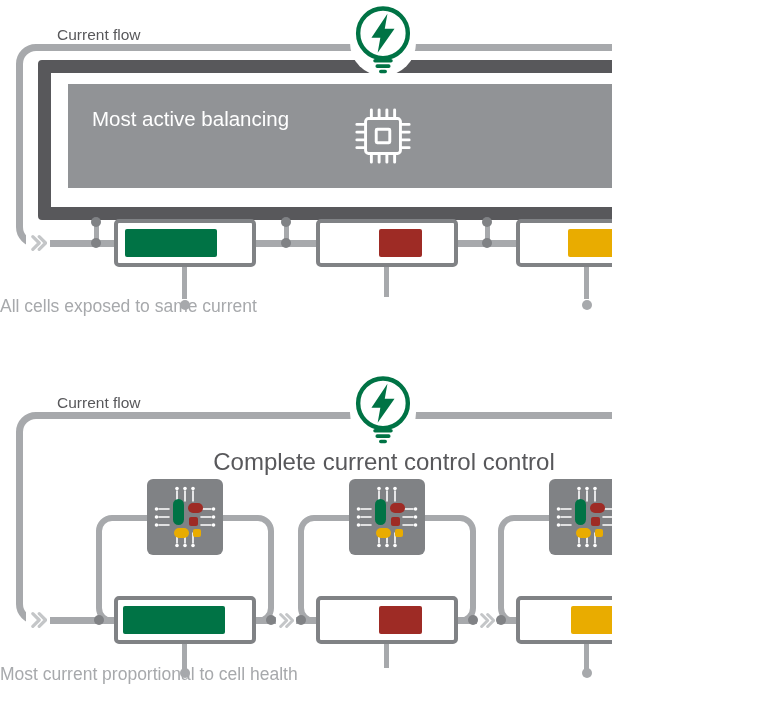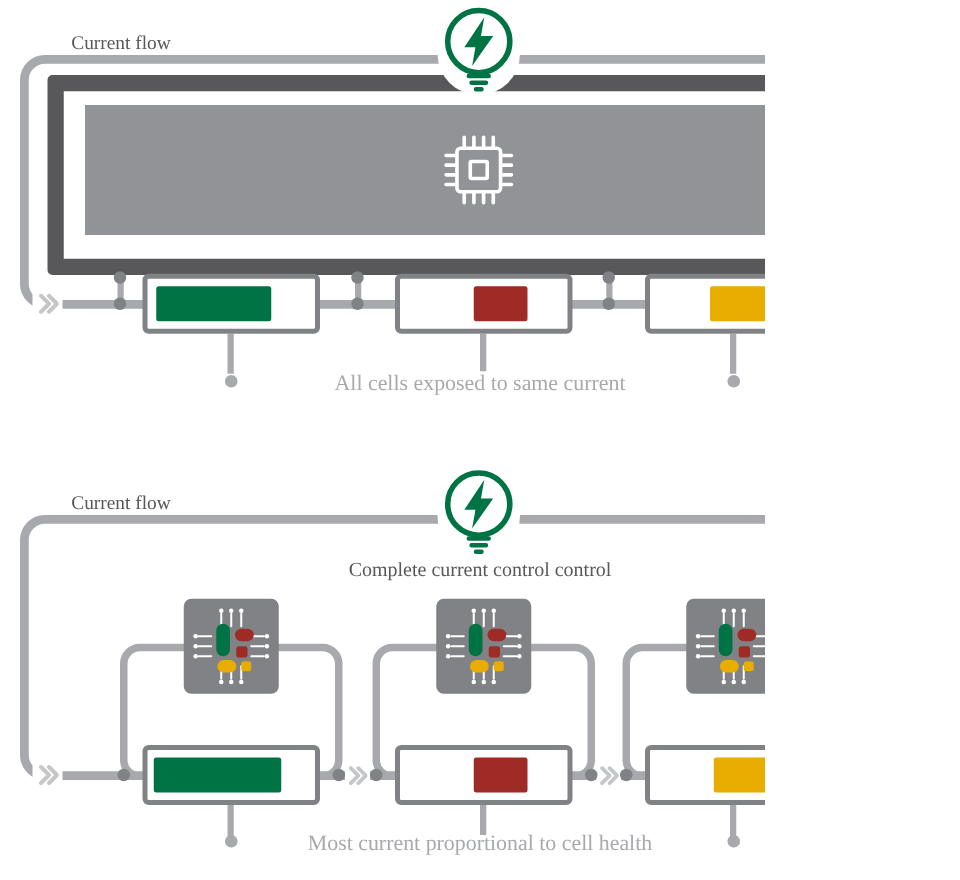--- a/index.html
+++ b/index.html
@@ -2,41 +2,41 @@
 <html style="--wire-gray: #A7A9AC; --dark-gray: #58585B; --box-gray: #919396; --module-gray: #808285; --green: #007345; --red: #9E2B25; --yellow: #E9AC00; --chevron-gray: #C4C6C8; --caption-gray: #A7A9AC;"><head>
 <meta charset="utf-8">
 <style>
   :root{
     --wire-gray:#A7A9AC; --dark-gray:#58585B; --box-gray:#919396; --module-gray:#808285;
     --green:#007345; --red:#9E2B25; --yellow:#E9AC00; --chevron-gray:#C4C6C8; --caption-gray:#A7A9AC;
   }
   *{box-sizing:border-box;margin:0;padding:0}
   body{background:#fff}
   .canvas{position:relative;width:612px;height:704px;background:#fff;
-          font-family:Liberation Serif, serif;overflow:hidden}
+          font-family:Liberation Sans, sans-serif;overflow:hidden}
   .p{position:absolute}
   .loop{border:7px solid var(--wire-gray);border-radius:20px;z-index:1}
   .flow-label{font-size:15.5px;color:var(--dark-gray);z-index:8;background:#fff;padding:0 3px}
   .enclosure{border:13px solid var(--dark-gray);border-radius:4px;z-index:2}
   .info-box{background:var(--box-gray);z-index:3}
   .box-text{color:#fff;font-size:20.5px;line-height:30px;z-index:4;white-space:nowrap}
   .stub{width:5px;background:var(--wire-gray);z-index:3}
   .dot{width:10px;height:10px;border-radius:50%;background:var(--module-gray);z-index:6}
   .callout-dot{width:10px;height:10px;border-radius:50%;background:var(--wire-gray);z-index:6}
   .battery{width:142px;height:48px;background:#fff;border:4px solid var(--module-gray);
            border-radius:5px;z-index:5}
   .fill{position:absolute;top:6px;bottom:6px;border-radius:2px}
   .bypass{border:6px solid var(--wire-gray);border-radius:16px;z-index:2}
   .chip{width:76px;height:76px;background:var(--module-gray);border-radius:6px;z-index:5;
         display:flex;align-items:center;justify-content:center}
   .chevron{background:#fff;display:flex;align-items:center;justify-content:center;z-index:4}
   .bulb{width:66px;height:72px;background:#fff;border-radius:33px;display:flex;
         justify-content:center;z-index:7}
-  .title{width:768px;text-align:center;font-size:16px;color:var(--dark-gray);z-index:8}
-  .caption{width:768px;text-align:center;font-size:17.5px;color:var(--caption-gray);z-index:8}
+  .title{width:768px;text-align:center;font-size:24px;color:var(--dark-gray);z-index:8}
+  .caption{width:768px;font-size:17.5px;color:var(--caption-gray);z-index:8}
   .dropline{width:5px;background:var(--wire-gray);z-index:3}
   
   .bulb-ring{fill:#fff;stroke:var(--green);stroke-width:5}
   .bolt{fill:var(--green)}
   .bulb-base{stroke:var(--green);stroke-width:4;stroke-linecap:round;fill:none}
   .cpu-line{stroke:#fff;stroke-width:3;fill:none;stroke-linecap:round}
   .chev{stroke:var(--chevron-gray);stroke-width:4.5;fill:none;stroke-linecap:round;stroke-linejoin:round}
   .leg{stroke:#fff;stroke-width:1.6;fill:none;stroke-linecap:round}
   .leg-dot{fill:#fff}
   .logo-green{fill:var(--green)} .logo-red{fill:var(--red)} .logo-yellow{fill:var(--yellow)}
@@ -93,20 +93,21 @@
       <svg width="64" height="71" viewBox="0 0 72 80">
           <use href="#bulb-icon"></use>
         </svg>
     </div>
 
     <div class="p enclosure" style="left:38px;top:60px;width:692px;height:160px"></div>
 
     <div class="p info-box" style="left:68px;top:84px;width:632px;height:104px"></div>
 
     <div class="p box-text" style="left:92px;top:104px">
+      <div>Most active balancing</div>
     </div>
 
     <div class="p" style="left:352px;top:105px;z-index:4">
       <svg width="62" height="62" viewBox="0 0 64 64">
           <use href="#cpu-chip"></use>
         </svg>
     </div>
 
     <div class="p stub" style="left:94px;top:220px;height:26px"></div>
     <div class="p stub" style="left:284px;top:220px;height:26px"></div>

